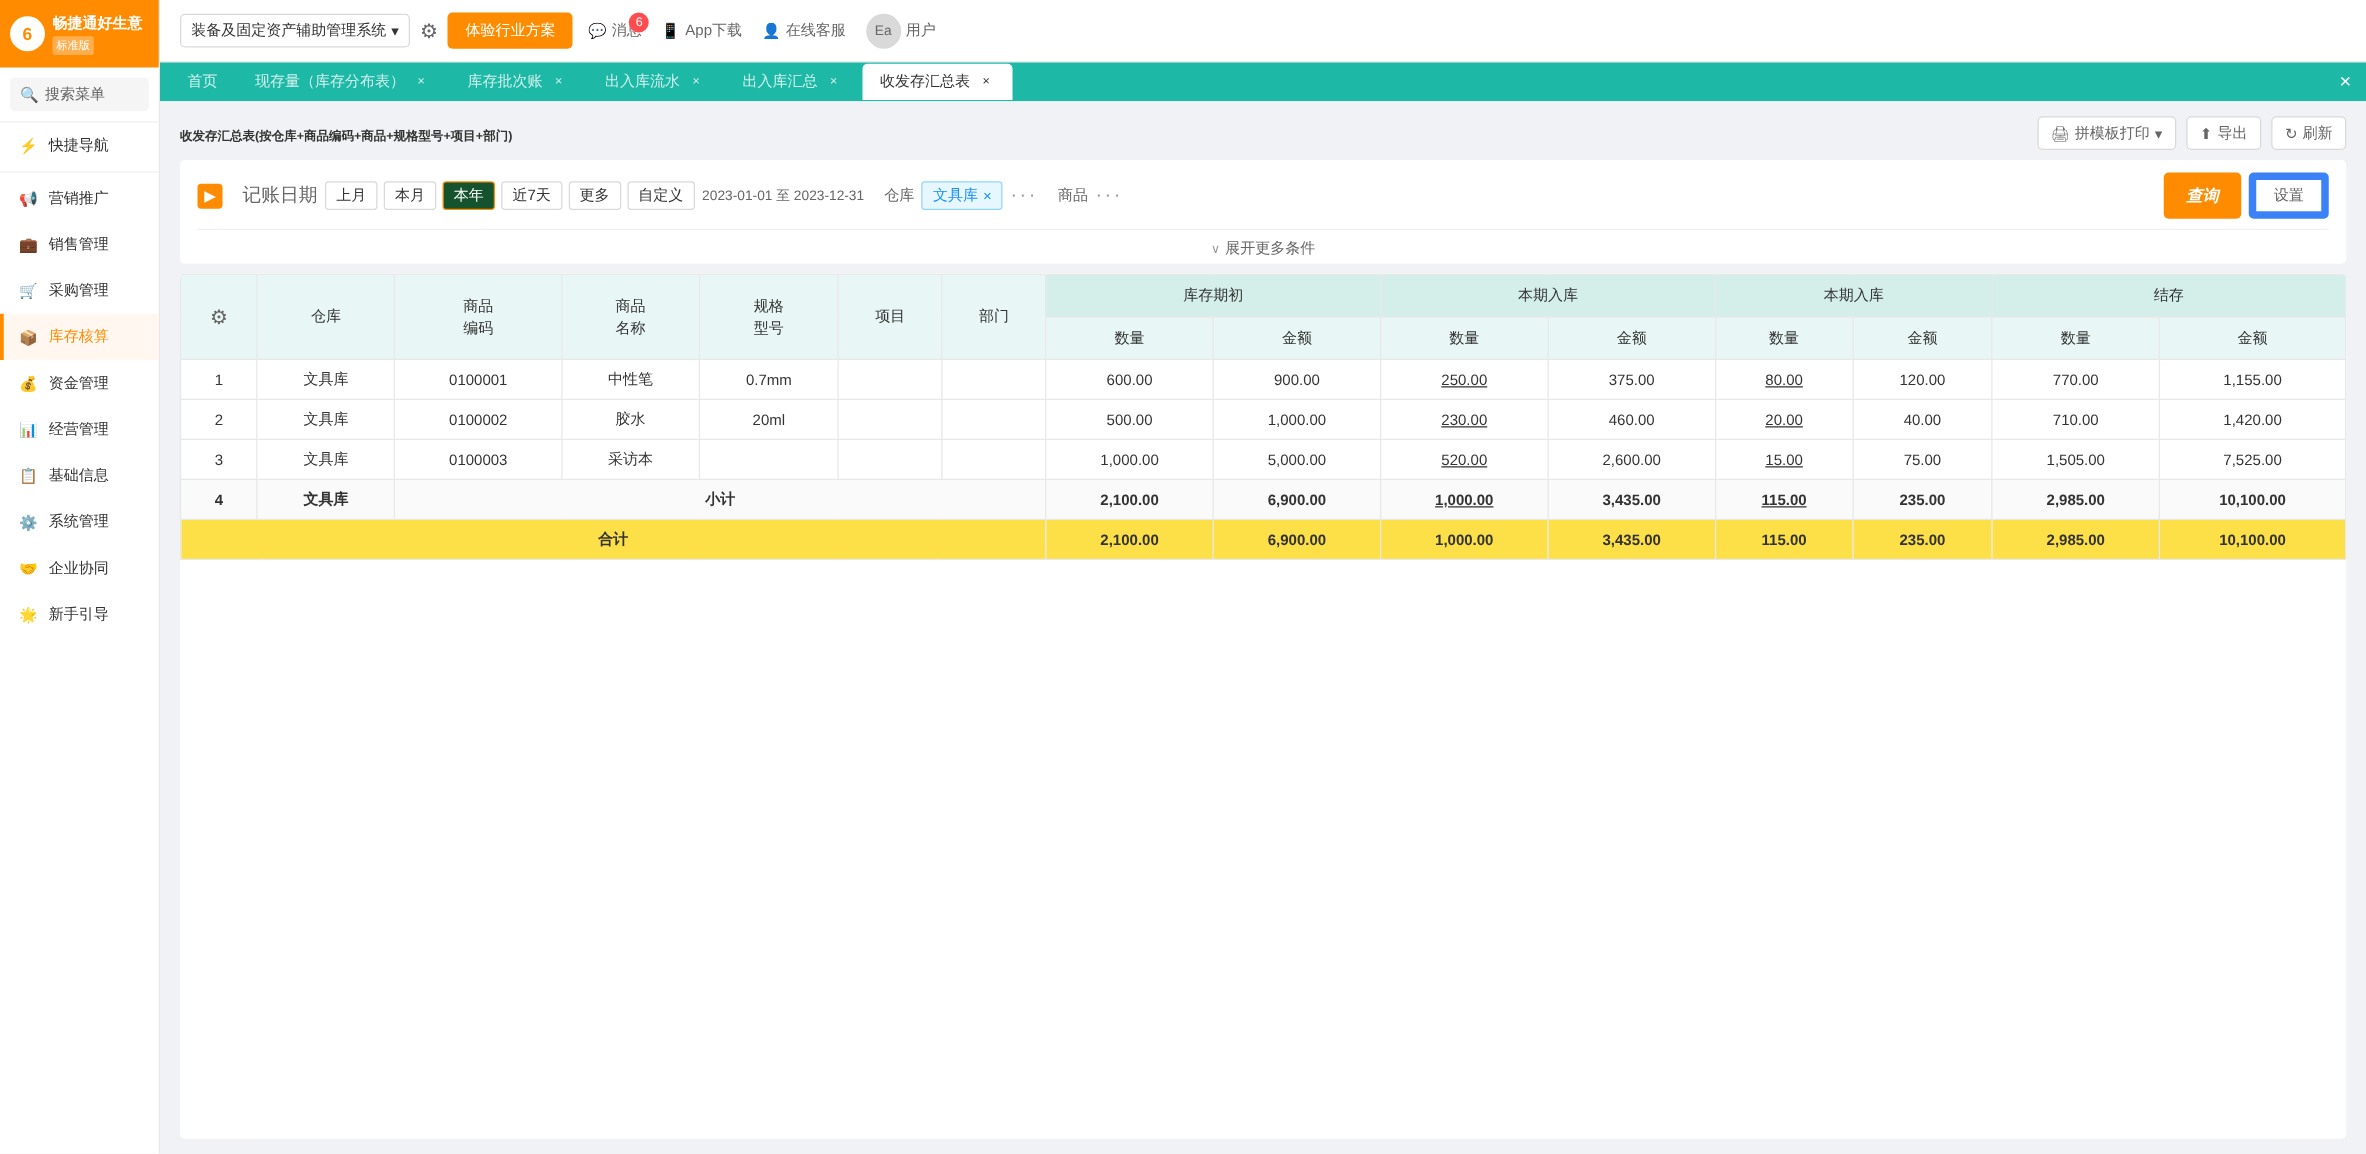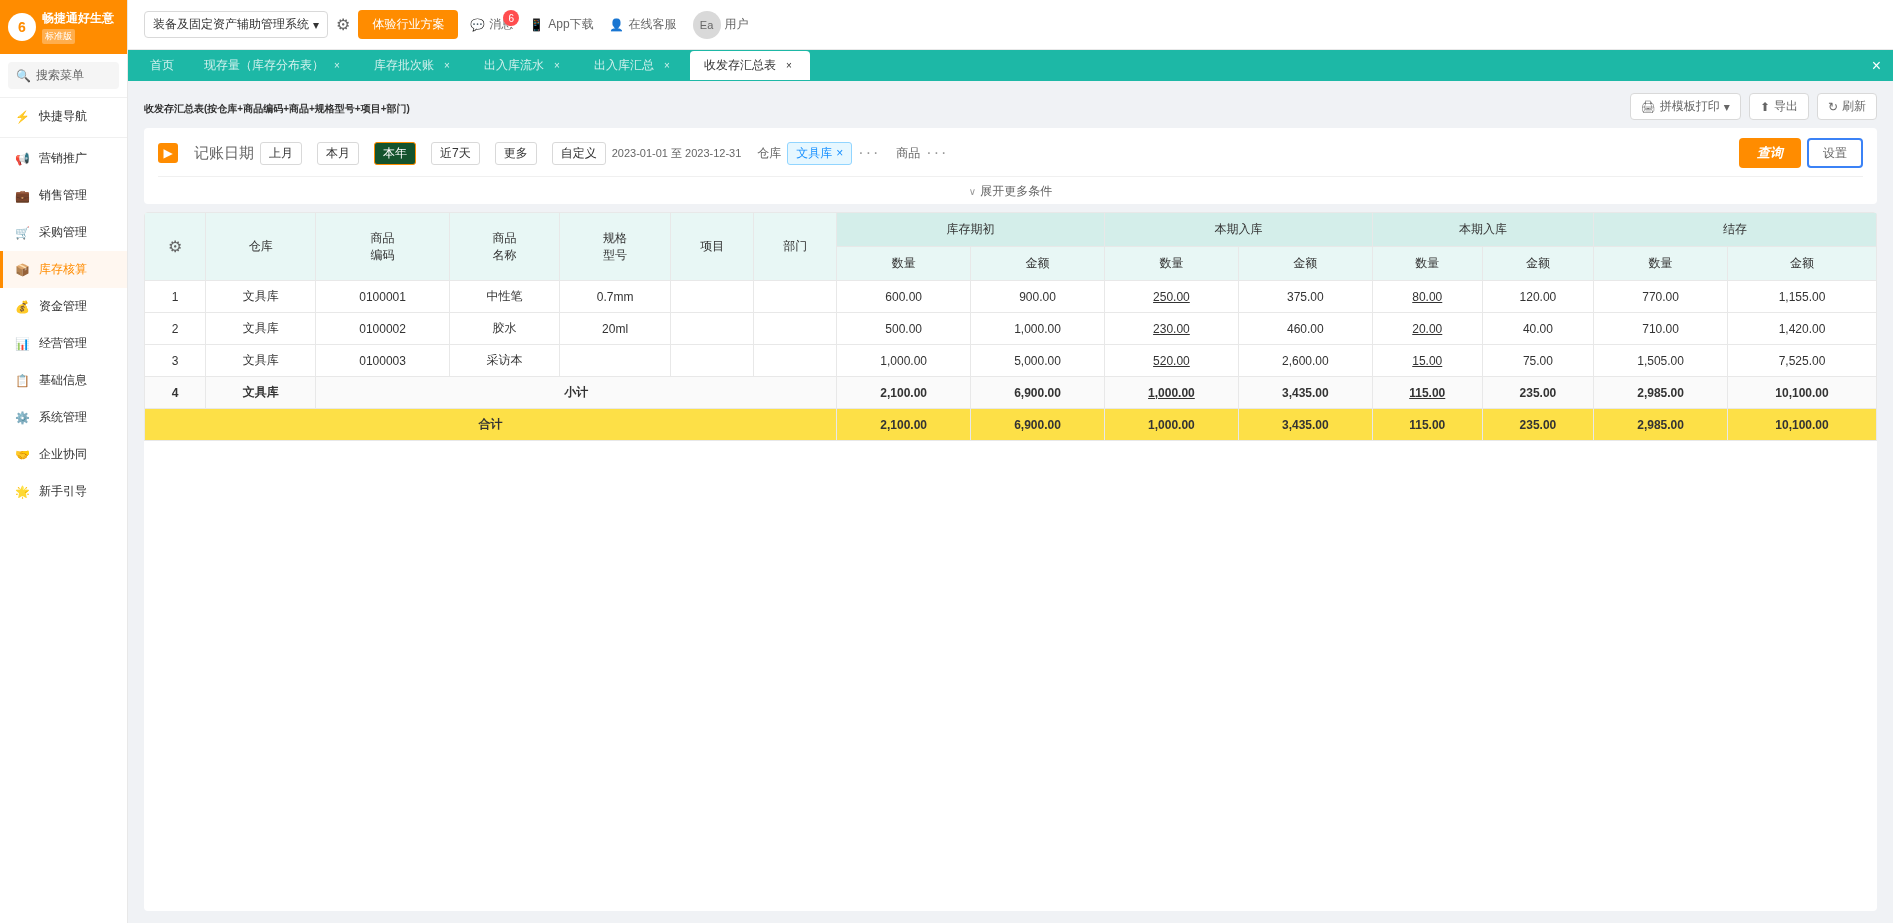--- a/index.html
+++ b/index.html
@@ -35,21 +35,21 @@
     .tab.active { background: #fff; color: #333; }
     .tab-close { width: 14px; height: 14px; display: flex; align-items: center; justify-content: center; border-radius: 50%; font-size: 10px; color: inherit; }
     .tabs-close-all { margin-left: auto; color: #fff; cursor: pointer; font-size: 16px; padding: 4px; }
 
     
     .content { flex: 1; overflow-y: auto; background: #f0f2f5; display: flex; flex-direction: column; }
     .page-content { padding: 12px 16px; flex: 1; display: flex; flex-direction: column; gap: 8px; }
 
     
     .page-title { font-size: 10px; font-weight: bold; color: #333; padding: 8px 0 4px; }
-    .date-btns { display: flex; align-items: center; gap: 15px; }
+    .date-btns { display: flex; align-items: center; gap: 5px; }
     .date-btn { padding: 2px 8px; border: 1px solid #d9d9d9; border-radius: 3px; background: #fff; cursor: pointer; font-size: 12px; color: #333; }
     .date-btn.active { background: #14532d; color: #fff; border-color: #ff8c00; }
     .date-range { font-size: 11px; color: #666; }
     .filter-tag { display: flex; align-items: center; gap: 4px; background: #e6f7ff; border: 1px solid #91d5ff; border-radius: 3px; padding: 2px 8px; font-size: 12px; color: #1890ff; }
     .filter-tag-close { cursor: pointer; color: #1890ff; }
     .filter-ellipsis { color: #999; cursor: pointer; font-size: 16px; letter-spacing: 2px; }
 
     
     .table-wrap { background: #fff; border-radius: 4px; overflow: hidden; flex: 1; }
     table { width: 100%; border-collapse: collapse; font-size: 12px; }
@@ -57,21 +57,21 @@
     th { padding: 8px 6px; text-align: center; border: 1px solid #e8e8e8; font-weight: normal; color: #333; white-space: nowrap; }
     td { padding: 7px 6px; text-align: center; border: 1px solid #e8e8e8; color: #333; white-space: nowrap; }
     .subtotal-row td { font-weight: bold; background: #fafafa; }
     .total-row { background: #fde047; }
     .total-row td { font-weight: bold; }
     th.group-header { background: #d4eeea; }
     .underline { text-decoration: underline; cursor: pointer; color: #333; }
 
     .print-btn, .export-btn, .refresh-btn { display: flex; align-items: center; gap: 4px; padding: 4px 10px; border: 1px solid #d9d9d9; border-radius: 4px; background: #fff; cursor: pointer; font-size: 12px; color: #666; }
     .query-btn { background: #ff8c00; color: #fff; border: none; border-radius: 4px; padding: 6px 18px; cursor: pointer; font-size: 13px; font-weight: bold; font-style: italic; }
-    .set-btn { background: #fff; color: #666; border: 2px solid #3b82f6; border-radius: 4px; padding: 4px 14px; cursor: pointer; font-size: 12px; }
+    .set-btn { background: #fff; color: #666; border: 6px solid #3b82f6; border-radius: 4px; padding: 4px 14px; cursor: pointer; font-size: 12px; }
 
     .filter-section { position: relative; background: #fff; border-radius: 4px; padding: 10px 14px 0; }
     .filter-main-row { display: flex; align-items: center; gap: 16px; flex-wrap: nowrap; }
     .filter-expand-row { display: flex; align-items: center; justify-content: center; padding: 6px 0 4px; border-top: 1px solid #f0f0f0; margin-top: 8px; cursor: pointer; }
 
     .col-icon { font-size: 16px; color: #666; cursor: pointer; }
 
     .sidebar-nav-divider { height: 1px; background: #f0f0f0; margin: 2px 0; }
   </style>
 </head>

